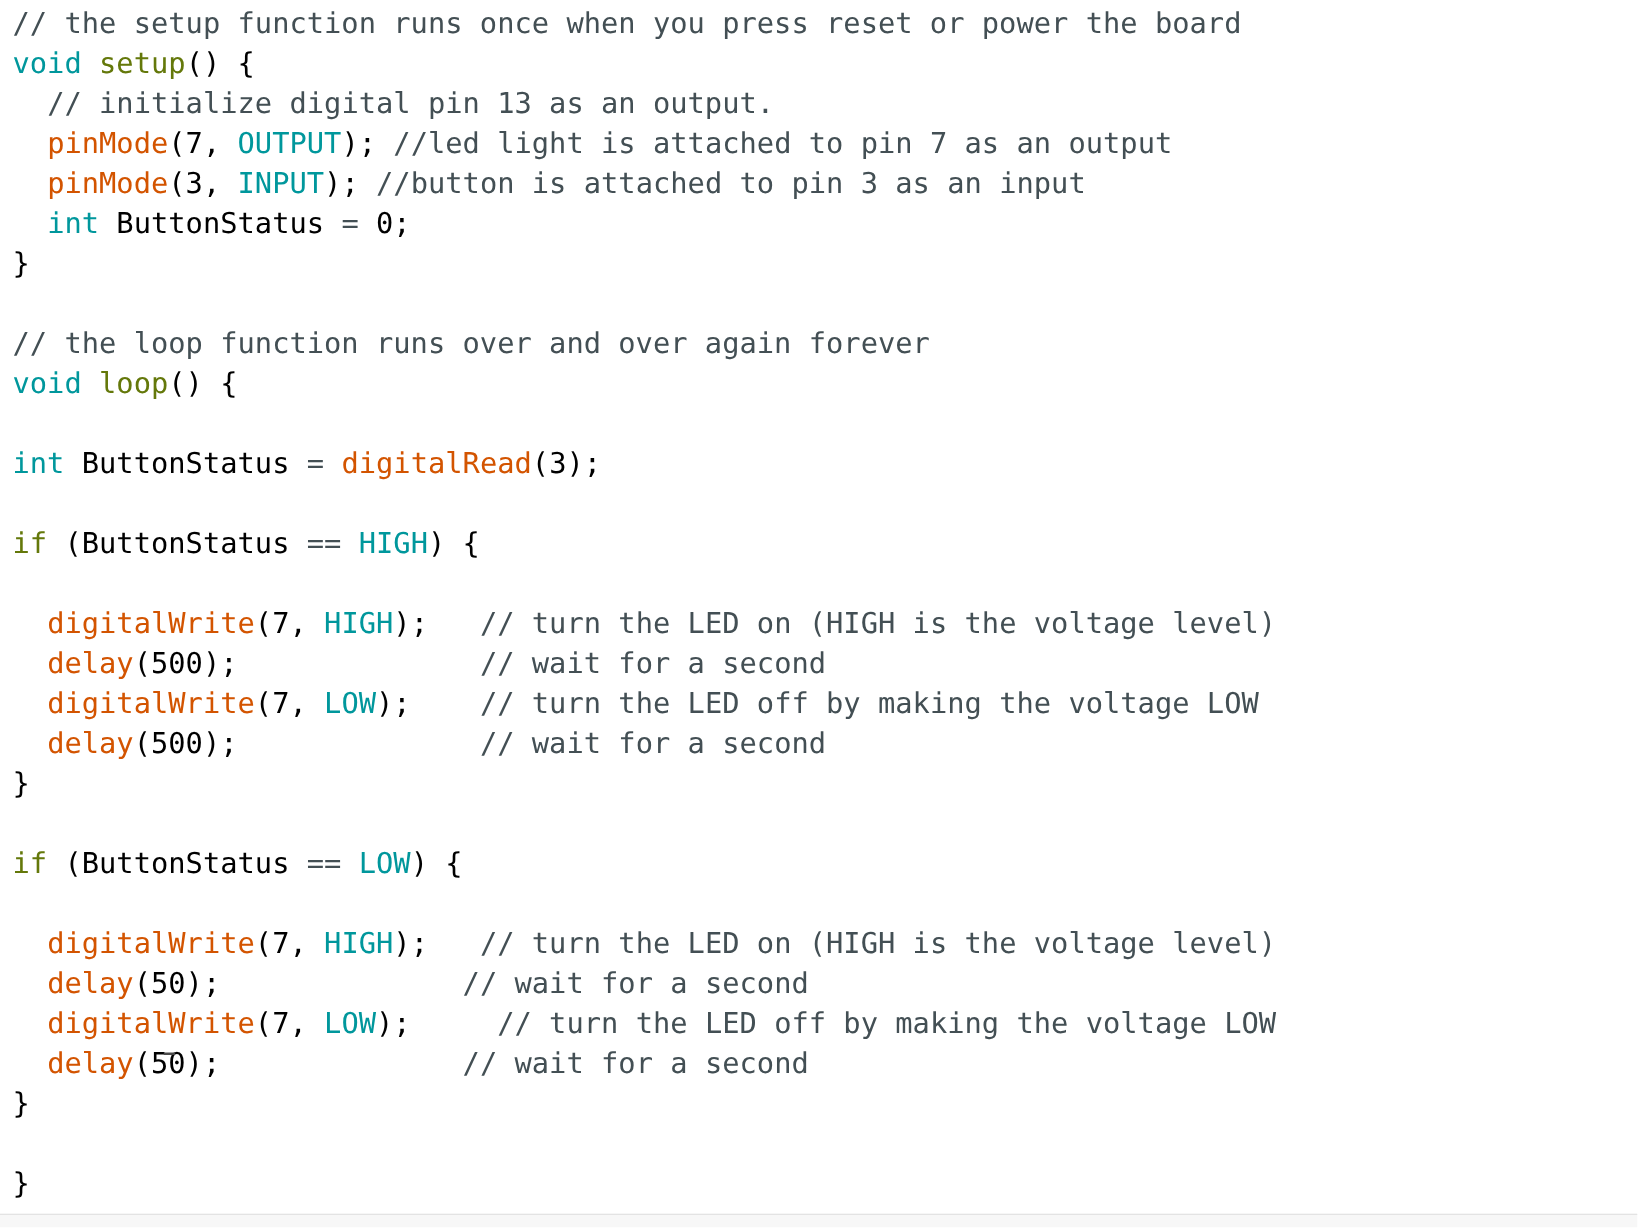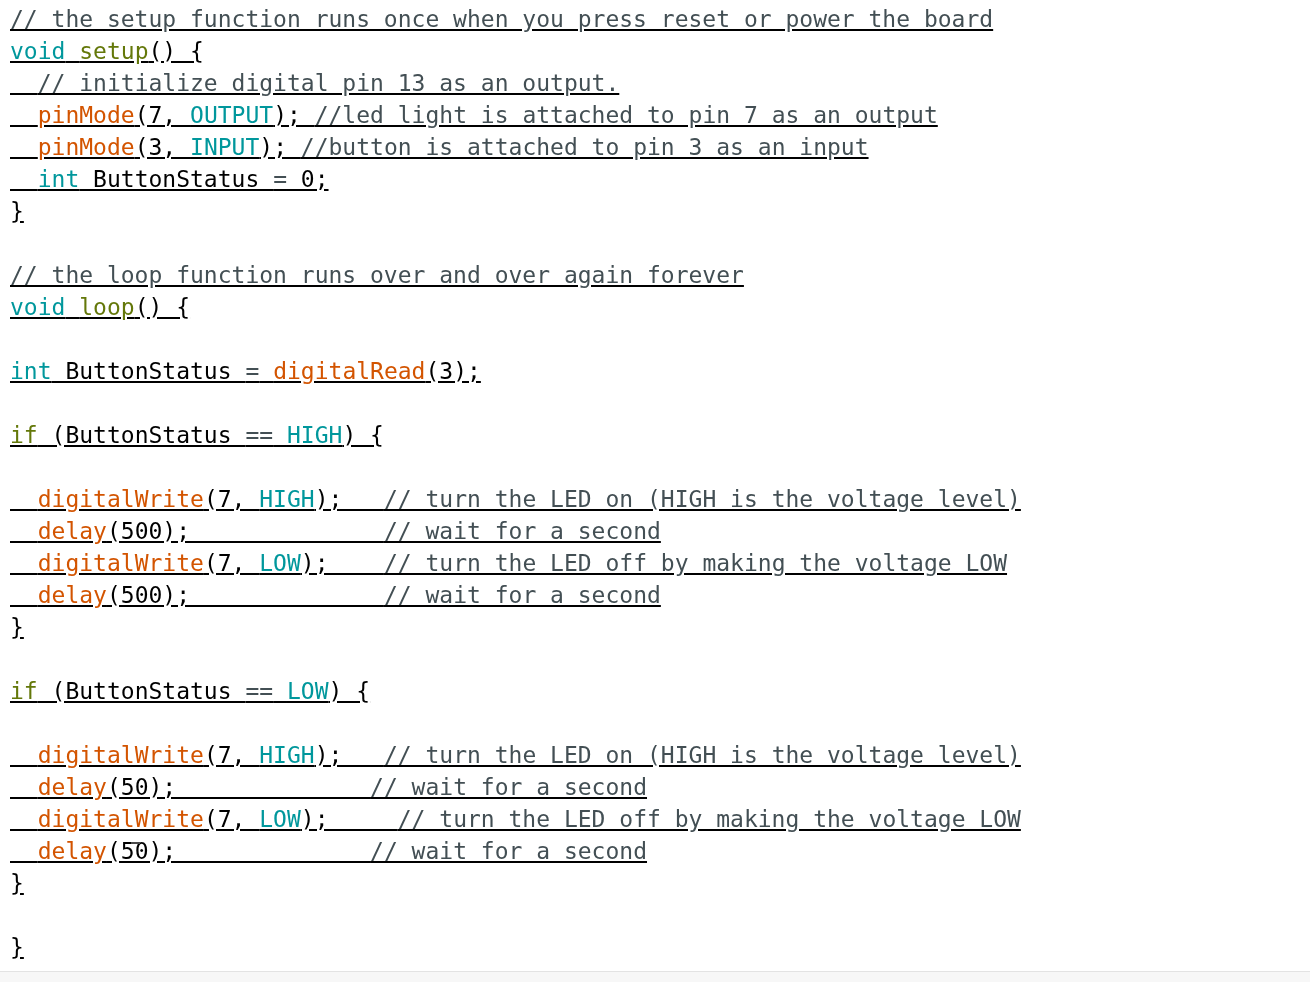--- a/index.html
+++ b/index.html
@@ -43,17 +43,17 @@
     width: 1310px;
     height: 11px;
     background: #f7f7f7;
     border-top: 1px solid #e3e3e3;
     box-sizing: border-box;
   }
 </style>
 </head>
 <body>
 
-<div class="editor" style="background: rgb(255, 255, 255); text-decoration: underline;">
+<div class="editor" style="background: rgb(255, 255, 255);">
   <pre class="code"><div class="line"><span style="color: rgb(67, 79, 84);">// the setup function runs once when you press reset or power the board</span></div><div class="line"><span style="color: rgb(0, 151, 156);">void</span><span style="color: rgb(0, 0, 0);"> </span><span style="color: rgb(100, 120, 10);">setup</span><span style="color: rgb(0, 0, 0);">() {</span></div><div class="line"><span style="color: rgb(0, 0, 0);">  </span><span style="color: rgb(67, 79, 84);">// initialize digital pin 13 as an output.</span></div><div class="line"><span style="color: rgb(0, 0, 0);">  </span><span style="color: rgb(211, 84, 0);">pinMode</span><span style="color: rgb(0, 0, 0);">(7, </span><span style="color: rgb(0, 151, 156);">OUTPUT</span><span style="color: rgb(0, 0, 0);">); </span><span style="color: rgb(67, 79, 84);">//led light is attached to pin 7 as an output</span></div><div class="line"><span style="color: rgb(0, 0, 0);">  </span><span style="color: rgb(211, 84, 0);">pinMode</span><span style="color: rgb(0, 0, 0);">(3, </span><span style="color: rgb(0, 151, 156);">INPUT</span><span style="color: rgb(0, 0, 0);">); </span><span style="color: rgb(67, 79, 84);">//button is attached to pin 3 as an input</span></div><div class="line"><span style="color: rgb(0, 0, 0);">  </span><span style="color: rgb(0, 151, 156);">int</span><span style="color: rgb(0, 0, 0);"> ButtonStatus </span><span style="color: rgb(67, 79, 84);">=</span><span style="color: rgb(0, 0, 0);"> 0;</span></div><div class="line"><span style="color: rgb(0, 0, 0);">}</span></div><div class="line"></div><div class="line"><span style="color: rgb(67, 79, 84);">// the loop function runs over and over again forever</span></div><div class="line"><span style="color: rgb(0, 151, 156);">void</span><span style="color: rgb(0, 0, 0);"> </span><span style="color: rgb(100, 120, 10);">loop</span><span style="color: rgb(0, 0, 0);">() {</span></div><div class="line"></div><div class="line"><span style="color: rgb(0, 151, 156);">int</span><span style="color: rgb(0, 0, 0);"> ButtonStatus </span><span style="color: rgb(67, 79, 84);">=</span><span style="color: rgb(0, 0, 0);"> </span><span style="color: rgb(211, 84, 0);">digitalRead</span><span style="color: rgb(0, 0, 0);">(3);</span></div><div class="line"></div><div class="line"><span style="color: rgb(100, 120, 10);">if</span><span style="color: rgb(0, 0, 0);"> (ButtonStatus </span><span style="color: rgb(67, 79, 84);">==</span><span style="color: rgb(0, 0, 0);"> </span><span style="color: rgb(0, 151, 156);">HIGH</span><span style="color: rgb(0, 0, 0);">) {</span></div><div class="line"></div><div class="line"><span style="color: rgb(0, 0, 0);">  </span><span style="color: rgb(211, 84, 0);">digitalWrite</span><span style="color: rgb(0, 0, 0);">(7, </span><span style="color: rgb(0, 151, 156);">HIGH</span><span style="color: rgb(0, 0, 0);">);   </span><span style="color: rgb(67, 79, 84);">// turn the LED on (HIGH is the voltage level)</span></div><div class="line"><span style="color: rgb(0, 0, 0);">  </span><span style="color: rgb(211, 84, 0);">delay</span><span style="color: rgb(0, 0, 0);">(500);              </span><span style="color: rgb(67, 79, 84);">// wait for a second</span></div><div class="line"><span style="color: rgb(0, 0, 0);">  </span><span style="color: rgb(211, 84, 0);">digitalWrite</span><span style="color: rgb(0, 0, 0);">(7, </span><span style="color: rgb(0, 151, 156);">LOW</span><span style="color: rgb(0, 0, 0);">);    </span><span style="color: rgb(67, 79, 84);">// turn the LED off by making the voltage LOW</span></div><div class="line"><span style="color: rgb(0, 0, 0);">  </span><span style="color: rgb(211, 84, 0);">delay</span><span style="color: rgb(0, 0, 0);">(500);              </span><span style="color: rgb(67, 79, 84);">// wait for a second</span></div><div class="line"><span style="color: rgb(0, 0, 0);">}</span></div><div class="line"></div><div class="line"><span style="color: rgb(100, 120, 10);">if</span><span style="color: rgb(0, 0, 0);"> (ButtonStatus </span><span style="color: rgb(67, 79, 84);">==</span><span style="color: rgb(0, 0, 0);"> </span><span style="color: rgb(0, 151, 156);">LOW</span><span style="color: rgb(0, 0, 0);">) {</span></div><div class="line"></div><div class="line"><span style="color: rgb(0, 0, 0);">  </span><span style="color: rgb(211, 84, 0);">digitalWrite</span><span style="color: rgb(0, 0, 0);">(7, </span><span style="color: rgb(0, 151, 156);">HIGH</span><span style="color: rgb(0, 0, 0);">);   </span><span style="color: rgb(67, 79, 84);">// turn the LED on (HIGH is the voltage level)</span></div><div class="line"><span style="color: rgb(0, 0, 0);">  </span><span style="color: rgb(211, 84, 0);">delay</span><span style="color: rgb(0, 0, 0);">(50);              </span><span style="color: rgb(67, 79, 84);">// wait for a second</span></div><div class="line"><span style="color: rgb(0, 0, 0);">  </span><span style="color: rgb(211, 84, 0);">digitalWrite</span><span style="color: rgb(0, 0, 0);">(7, </span><span style="color: rgb(0, 151, 156);">LOW</span><span style="color: rgb(0, 0, 0);">);     </span><span style="color: rgb(67, 79, 84);">// turn the LED off by making the voltage LOW</span></div><div class="line"><span style="color: rgb(0, 0, 0);">  </span><span style="color: rgb(211, 84, 0);">delay</span><span style="color: rgb(0, 0, 0);">(50);              </span><span style="color: rgb(67, 79, 84);">// wait for a second</span></div><div class="line"><span style="color: rgb(0, 0, 0);">}</span></div><div class="line"></div><div class="line"><span style="color: rgb(0, 0, 0);">}</span></div></pre>
   <div class="cursor-artifact"></div>
   <div class="bottom-strip"></div>
 </div>
 
 </body></html>

